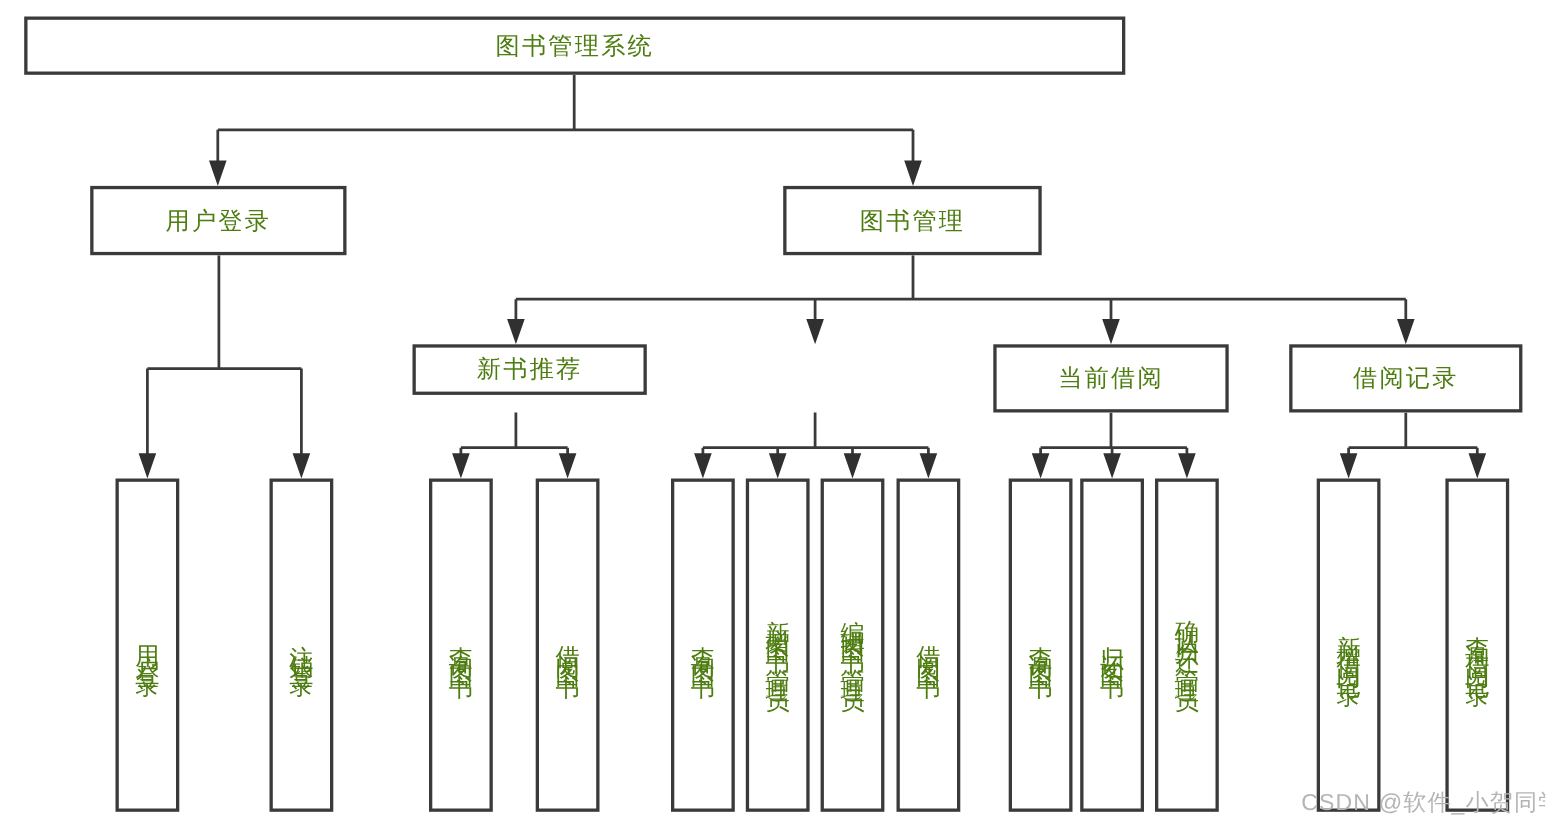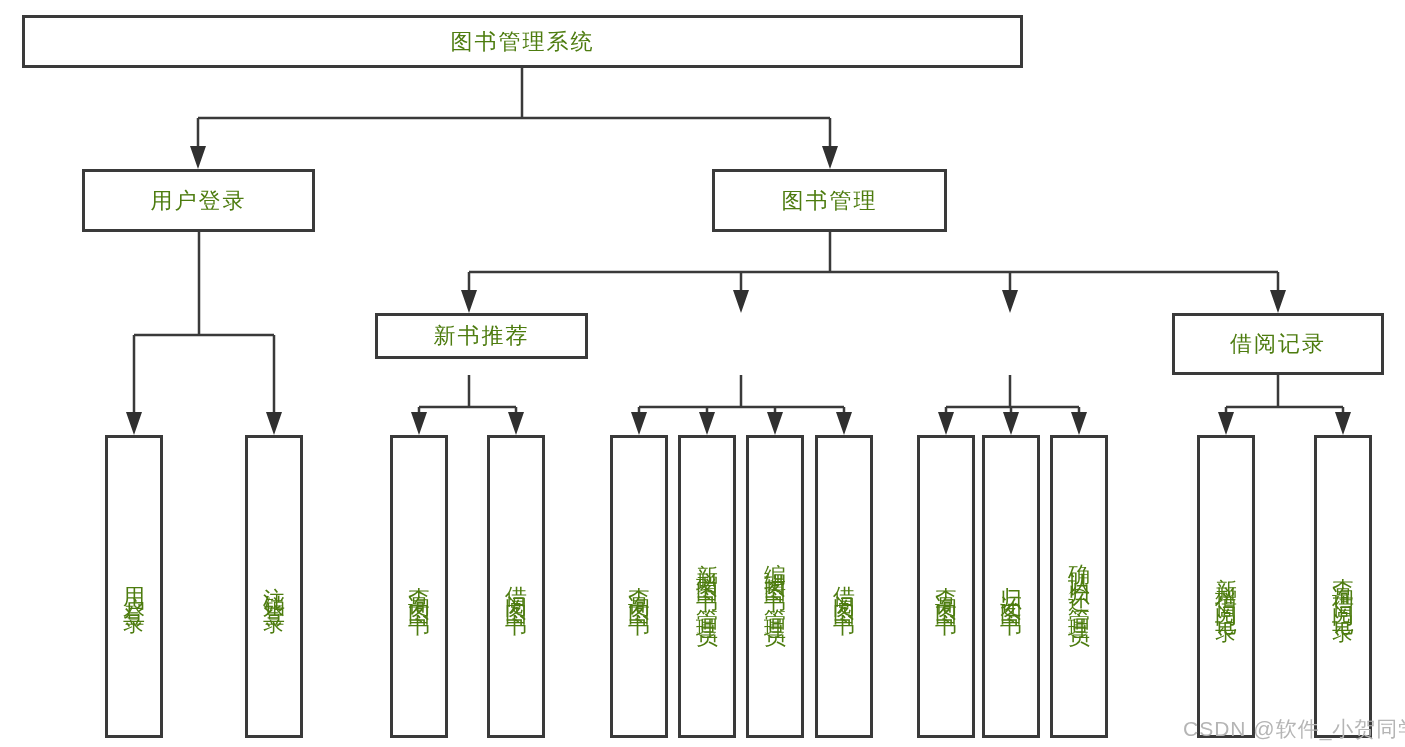--- a/index.html
+++ b/index.html
@@ -96,20 +96,21 @@
 
   <div class="node hnode" style="left:22px; top:15px; width:1001px; height:53px;">图书管理系统</div>
 
   <div class="node hnode" style="left:82px; top:169px; width:233px; height:63px;">用户登录</div>
 
   <div class="node hnode" style="left:712px; top:169px; width:235px; height:63px;">图书管理</div>
 
   <div class="node hnode" style="left:363px; top:313px; width:213px; height:46px;margin-left:12px;">新书推荐</div>
 
 
+  <div class="node hnode" style="left:903px; top:313px; width:214px; height:62px;">当前借阅</div>
 
   <div class="node hnode" style="left:1172px; top:313px; width:212px; height:62px;">借阅记录</div>
 
   <div class="node vnode" style="left:105px;">用户登录</div>
 
   <div class="node vnode" style="left:245px;">注销登录</div>
 
   <div class="node vnode" style="left:390px;">查询图书</div>
 
   <div class="node vnode" style="left:487px;">借阅图书</div>

